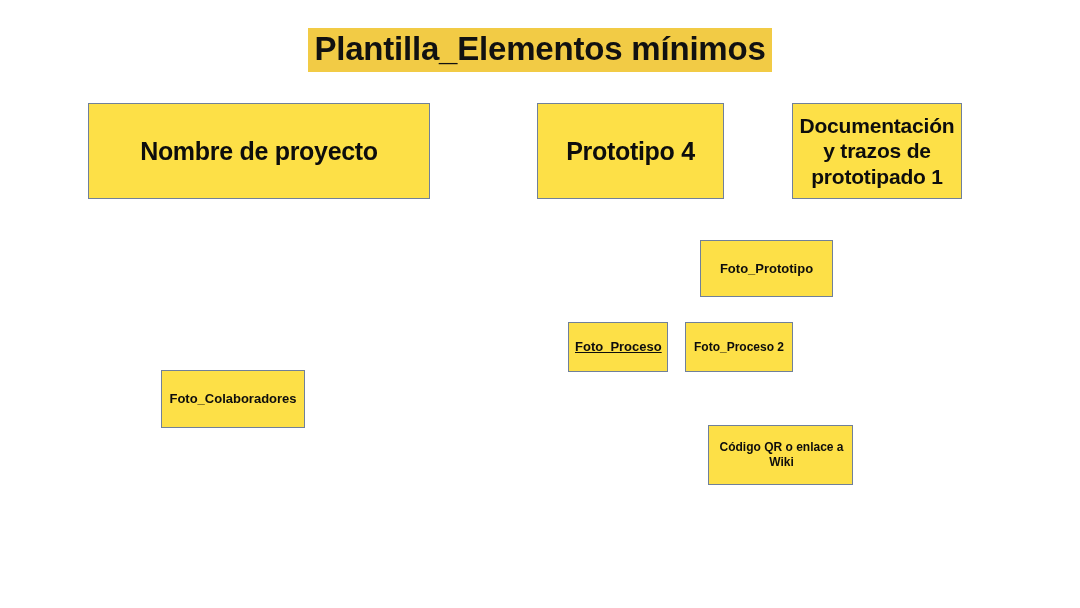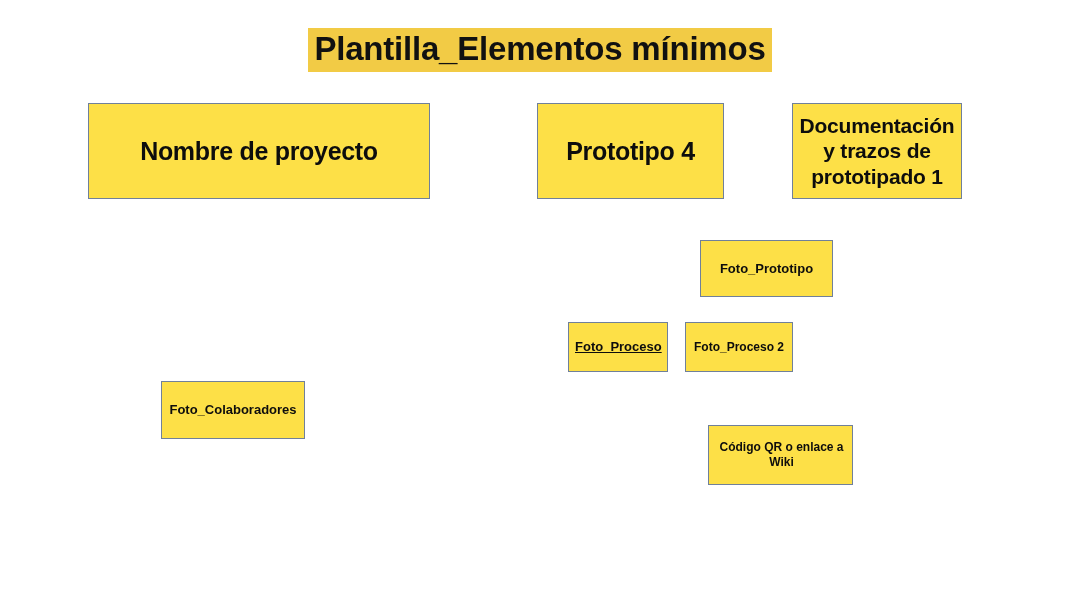--- a/index.html
+++ b/index.html
@@ -73,21 +73,21 @@
 
   <div class="title-wrap">
     <span class="title-text">Plantilla_Elementos mínimos</span>
   </div>
 
   <div class="node tier-lg" style="left:88px; top:103px; width:342px; height:96px;">
     <span class="label">Nombre de proyecto</span>
   </div>
 
 
-  <div class="node tier-sm" style="left:161px; top:381px; width:144px; height:58px;">
+  <div class="node tier-sm" style="left:161px; top:370px; width:144px; height:58px;">
     <span class="label">Foto_Colaboradores</span>
   </div>
 
   <div class="node tier-lg" style="left:537px; top:103px; width:187px; height:96px;">
     <span class="label">Prototipo 4</span>
   </div>
 
   <div class="node tier-md" style="left:792px; top:103px; width:170px; height:96px;">
     <span class="label">Documentación
 y trazos de

